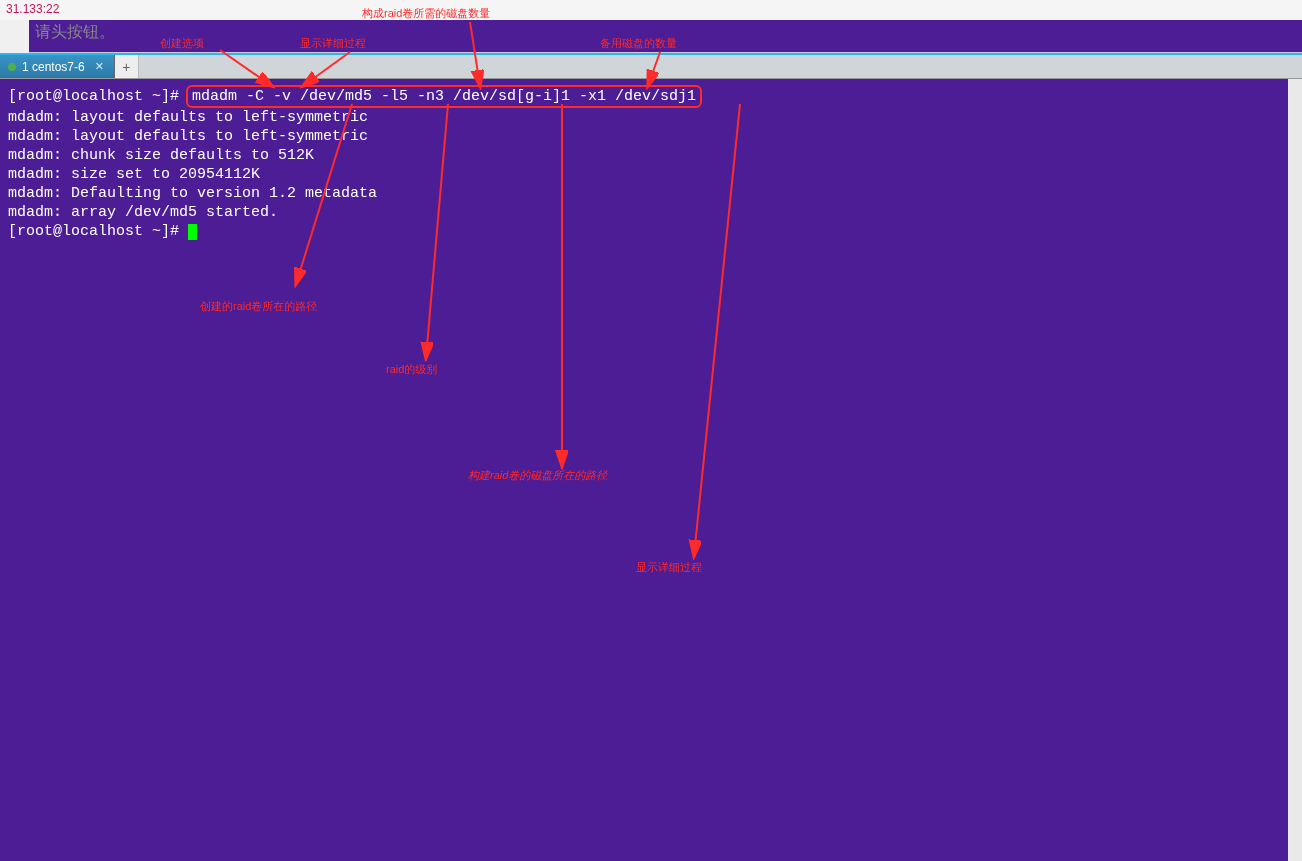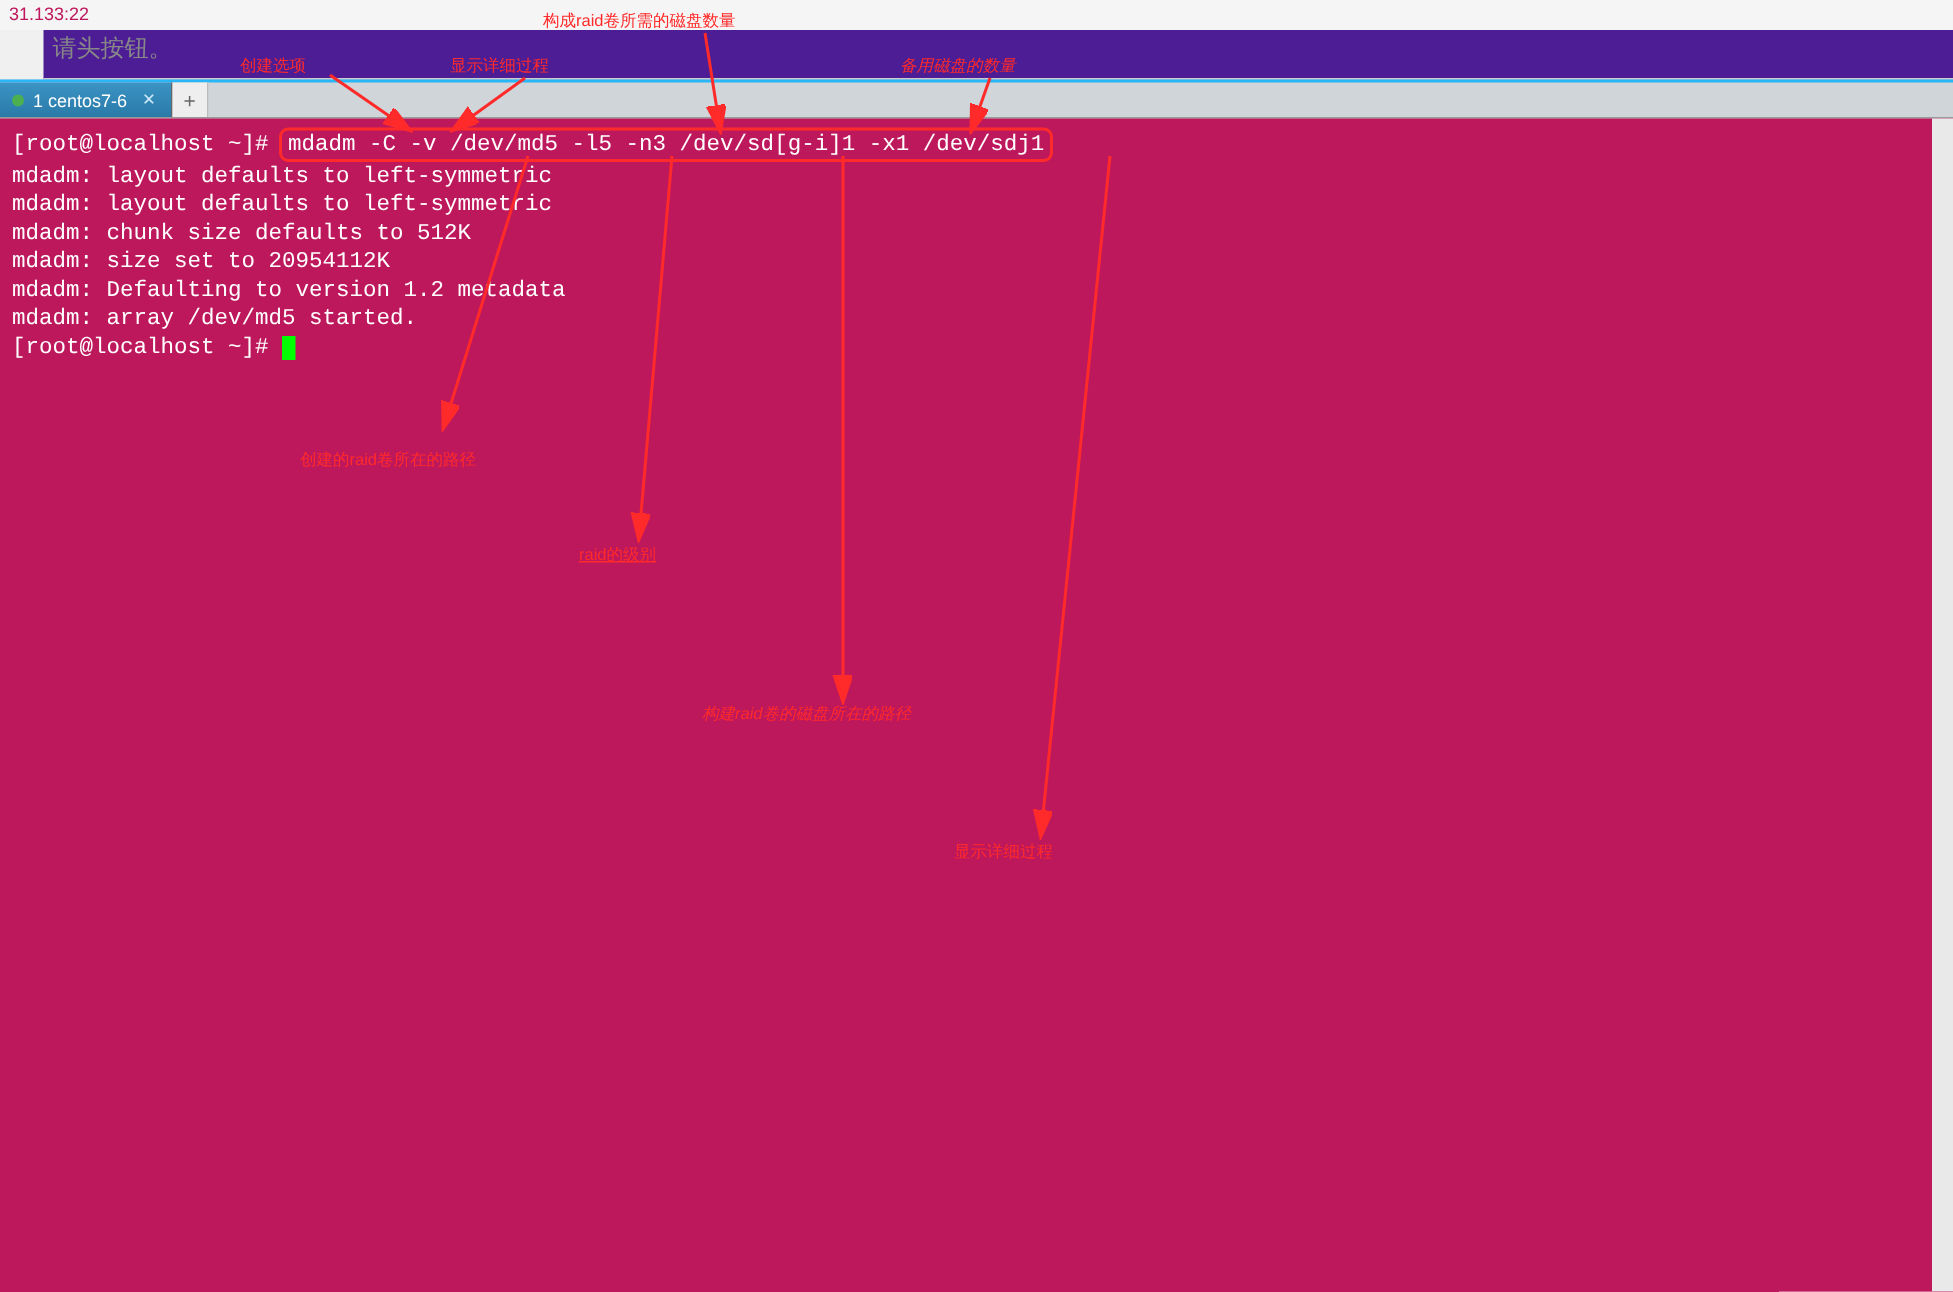--- a/index.html
+++ b/index.html
@@ -50,21 +50,21 @@
     width: 8px; height: 8px; background: #4caf50; border-radius: 50%;
   }
   .tab .tab-x { color: #cfe8f7; font-size: 11px; margin-left: 4px; }
   .newtab {
     width: 24px; display: flex; align-items: center; justify-content: center;
     background: #eee; border-right: 1px solid #bbb; cursor: pointer; font-size: 14px; color: #666;
   }
   .terminal {
     position: absolute;
     top: 79px; left: 0; right: 0; bottom: 0;
-    background: #be185d;
+    background: #4c1d95;
     color: #fff;
     font-family: "Consolas", "Courier New", monospace;
     font-size: 15px;
     line-height: 19px;
     padding: 6px 8px;
     white-space: pre;
   }
   .command-box {
     display: inline-block;
     border: 2px solid #ff2a2a;
@@ -134,24 +134,24 @@
 <span>[root@localhost ~]# </span><span class="cursor-block"></span>
 </div>
 
 <div class="side-strip"></div>
 
 <div class="anno-layer">
 
   <div class="anno-label" style="left:160px; top:36px;">创建选项</div>
   <div class="anno-label" style="left:300px; top:36px;">显示详细过程</div>
   <div class="anno-label" style="left:362px; top:6px;">构成raid卷所需的磁盘数量</div>
-  <div class="anno-label" style="left:600px; top:36px;font-style:italic;">备用磁盘的数量</div>
+  <div class="anno-label" style="left:600px; top:36px;">备用磁盘的数量</div>
 
   <div class="anno-label" style="left:200px; top:299px;">创建的raid卷所在的路径</div>
-  <div class="anno-label" style="left:386px; top:362px;text-decoration:underline;">raid的级别</div>
+  <div class="anno-label" style="left:386px; top:362px;">raid的级别</div>
   <div class="anno-label" style="left:468px; top:468px;font-style:italic;">构建raid卷的磁盘所在的路径</div>
   <div class="anno-label" style="left:636px; top:560px;">显示详细过程</div>
 
   <svg class="arrow" style="left:0;top:0;" width="1302" height="861">
     <defs>
       <marker id="ah" markerWidth="10" markerHeight="10" refX="8" refY="3" orient="auto">
         <polygon points="0 0, 9 3, 0 6" fill="#ff2a2a"></polygon>
       </marker>
     </defs>
 

